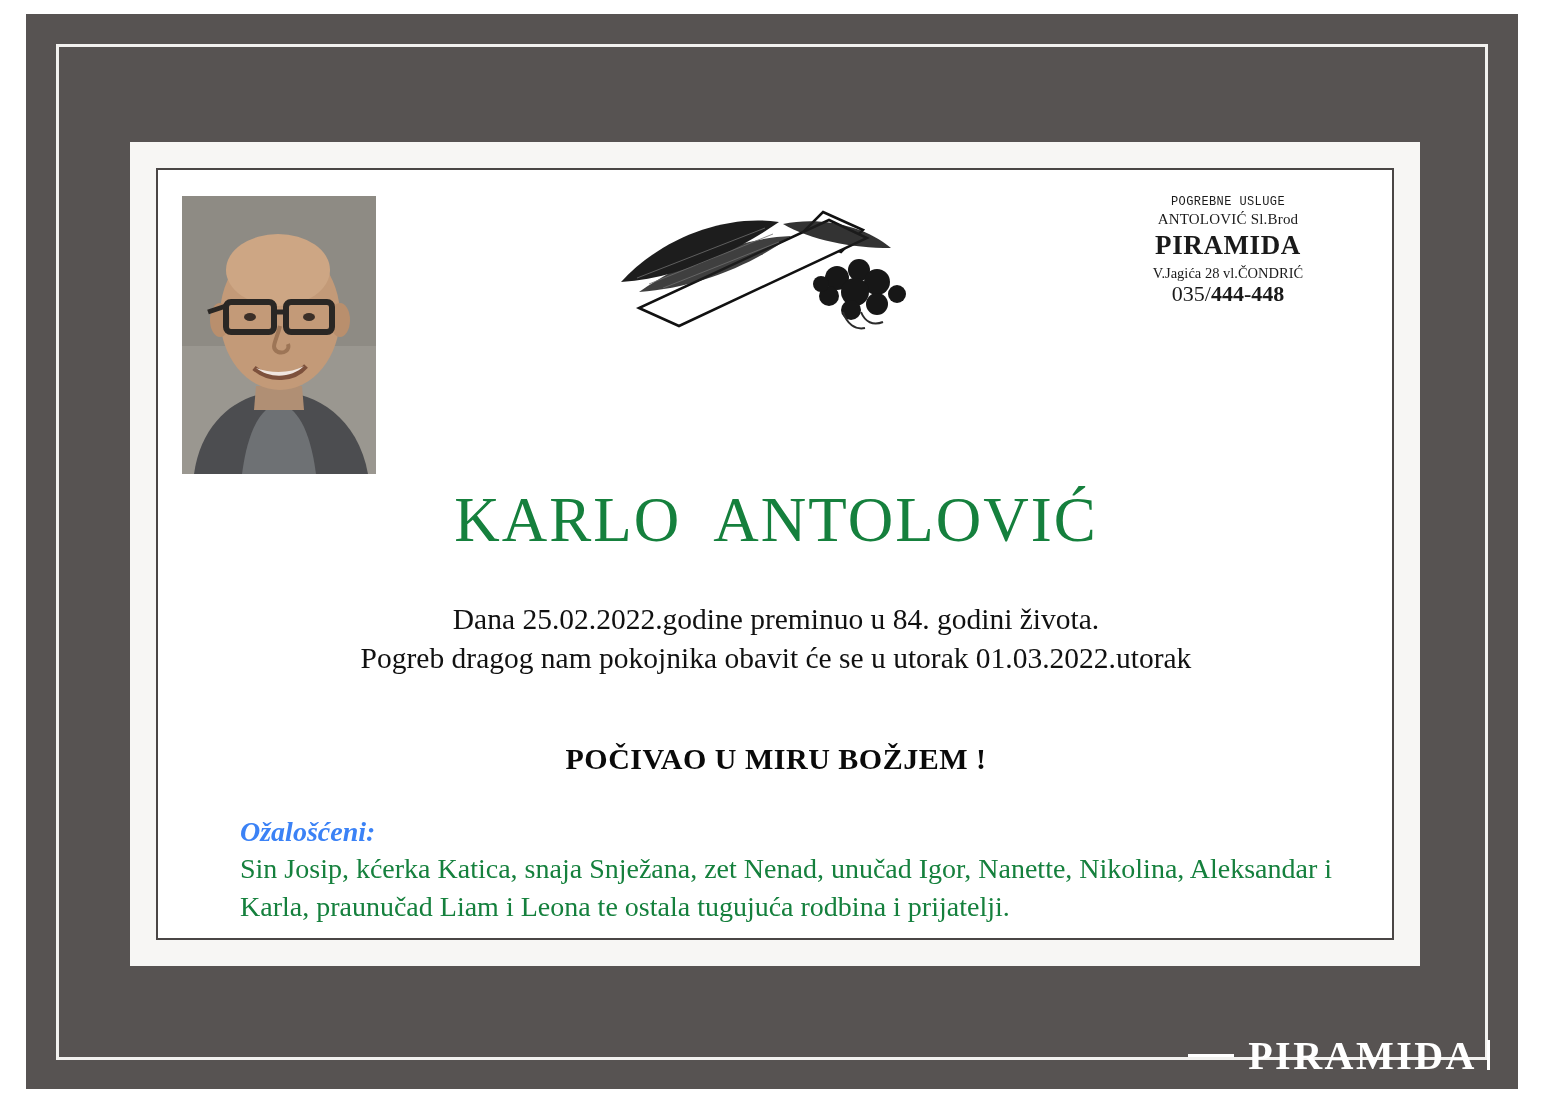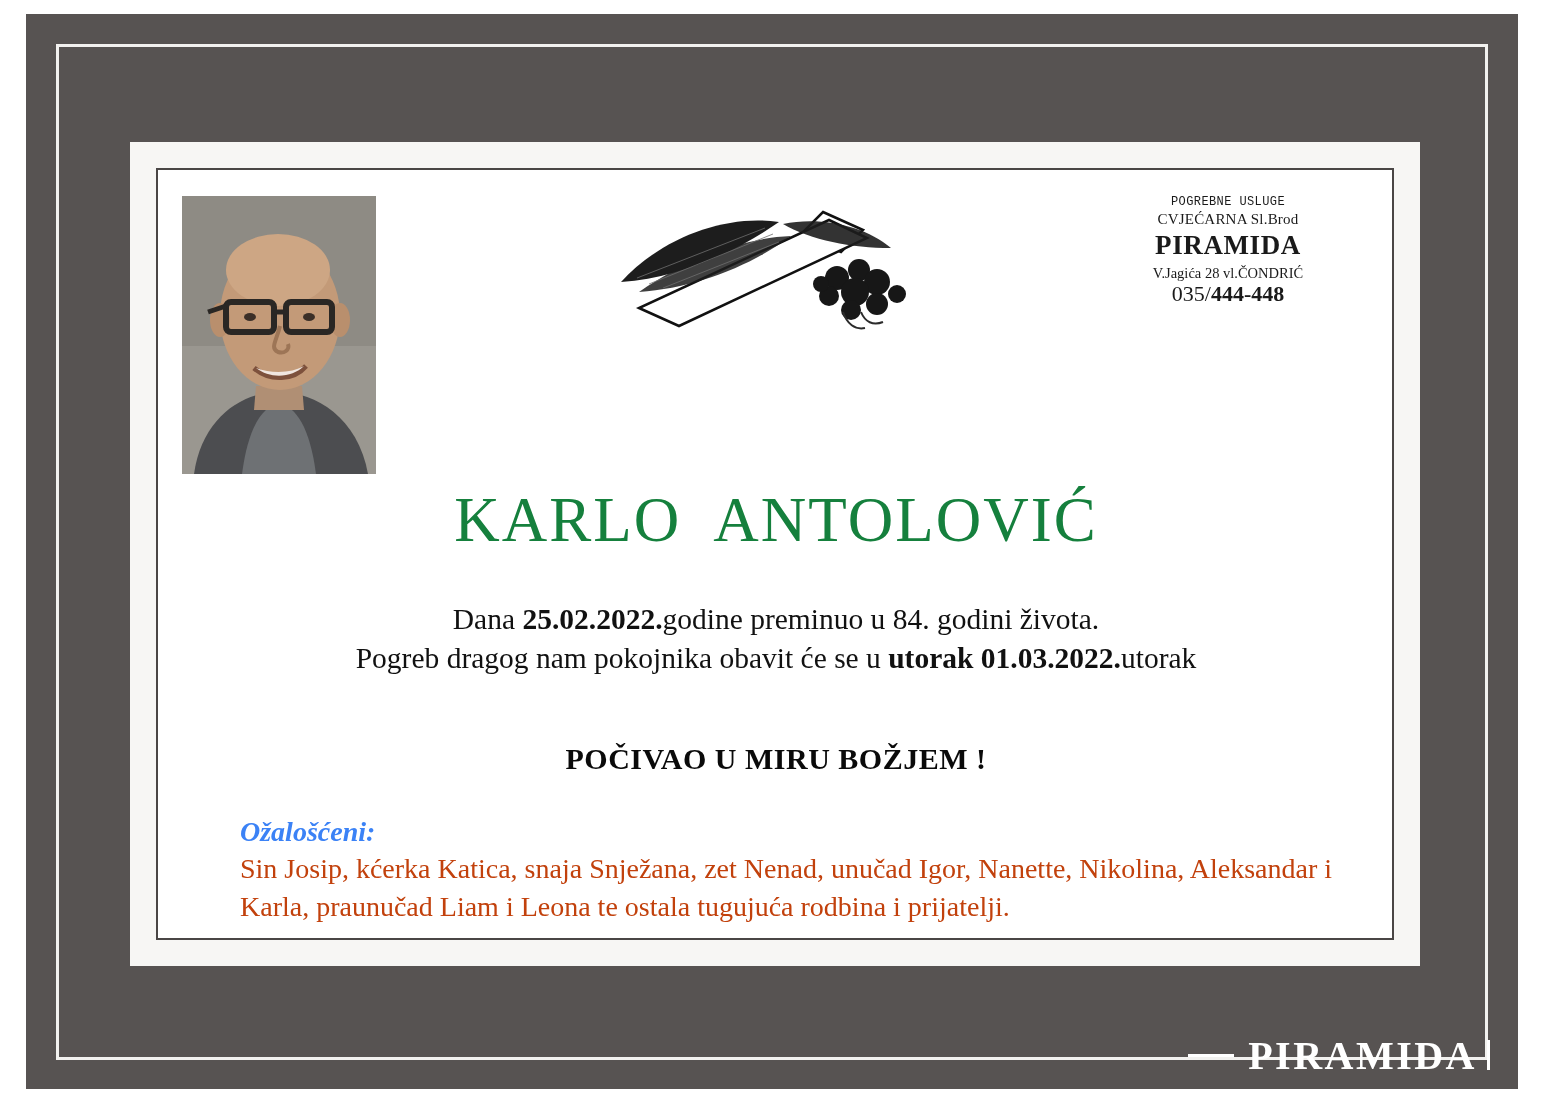--- a/index.html
+++ b/index.html
@@ -154,21 +154,21 @@
   .details {
     position: absolute;
     left: 176px;
     top: 600px;
     width: 1200px;
     text-align: center;
     font-size: 29.5px;
     color: #111;
     line-height: 1.33;
   }
-  .details b { font-weight: bold; }
+  .details b { font-weight: normal; }
 
   .rest {
     position: absolute;
     left: 196px;
     top: 742px;
     width: 1160px;
     text-align: center;
     font-size: 30px;
     font-weight: bold;
     letter-spacing: .5px;
@@ -183,21 +183,21 @@
     font-weight: bold;
     color: #3b82f6;
     font-style: italic;
   }
   .mourners-list {
     position: absolute;
     left: 240px;
     top: 850px;
     width: 1100px;
     font-size: 28px;
-    color: #c2410c;
+    color: #15803d;
     line-height: 1.36;
     text-align: left;
   }
 
   
   .logo {
     position: absolute;
     right: 58px;
     bottom: 20px;
     height: 52px;
@@ -261,21 +261,21 @@
 
       <path d="M98 130 C94 146 88 152 96 156 C102 158 108 154 106 148" fill="none" stroke="#9d7556" stroke-width="4"></path>
 
       <path d="M72 172 C88 186 112 184 124 170" fill="none" stroke="#7d513c" stroke-width="5"></path>
       <path d="M74 172 C90 178 110 177 122 170 C110 182 88 183 74 172 Z" fill="#f0e6e0"></path>
     </svg>
   </div>
 
   <div class="provider">
     <div class="p1">POGREBNE USLUGE</div>
-    <div class="p2">CVJEĆARNA  Sl.Brod</div>
+    <div class="p2">ANTOLOVIĆ  Sl.Brod</div>
     <div class="p3">PIRAMIDA</div>
     <div class="p4">V.Jagića 28 vl.ČONDRIĆ</div>
     <div class="p5"><span>035/</span><b>444-448</b></div>
   </div>
 
   <div class="emblem">
     <svg width="330" height="130" viewBox="0 0 330 130" aria-hidden="true">
 
       <g stroke="#111" stroke-width="2.5" fill="#ffffff">
         <polygon points="208,4 248,22 226,44 186,26"></polygon>

